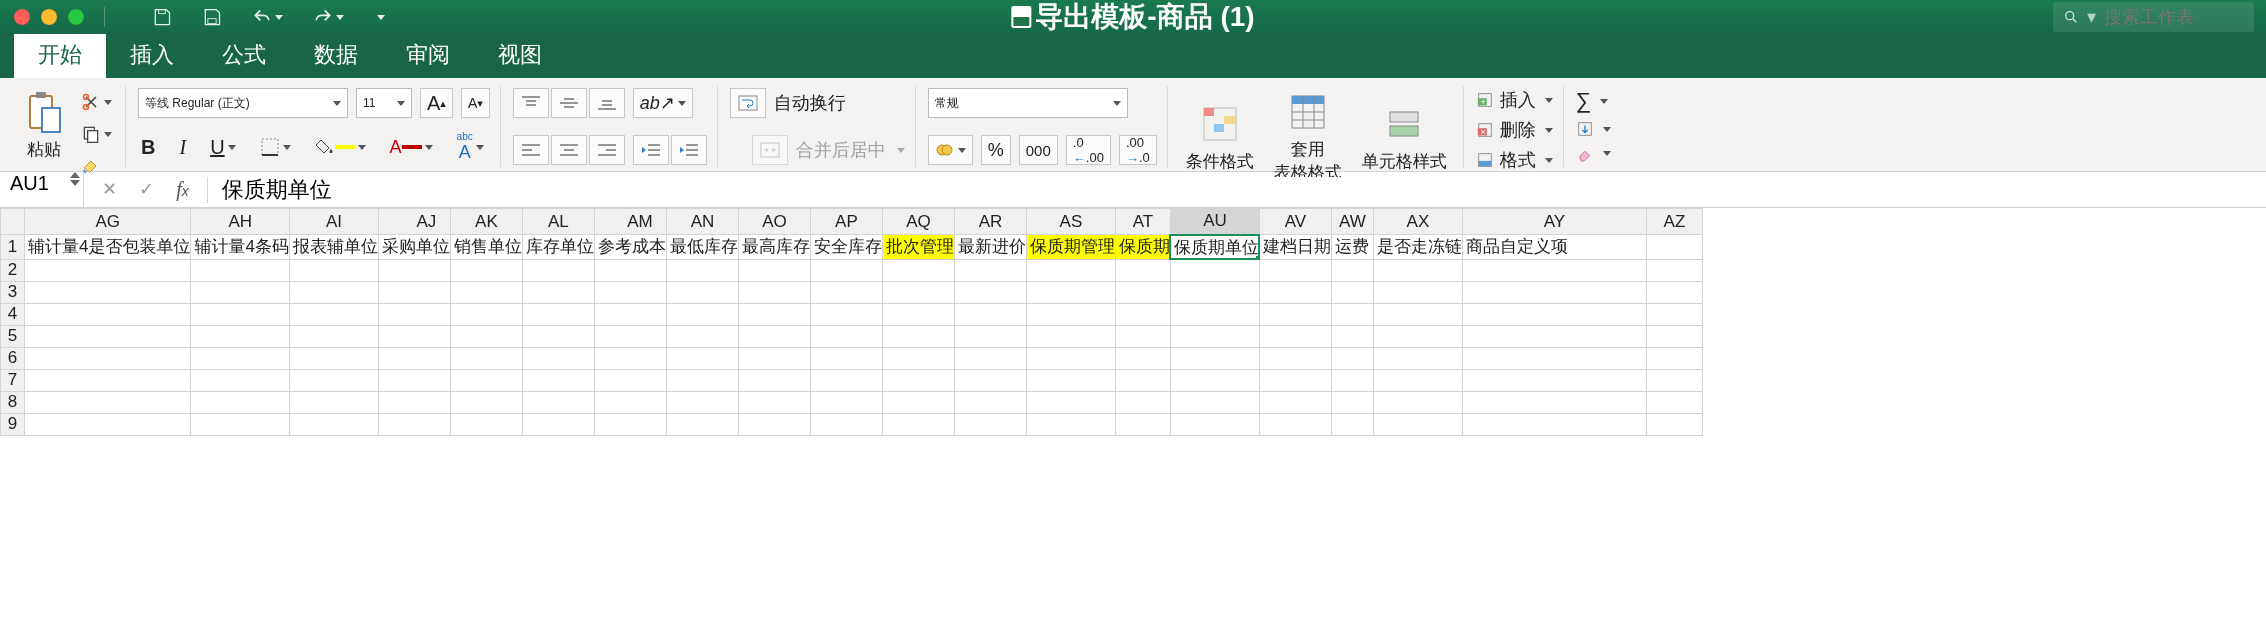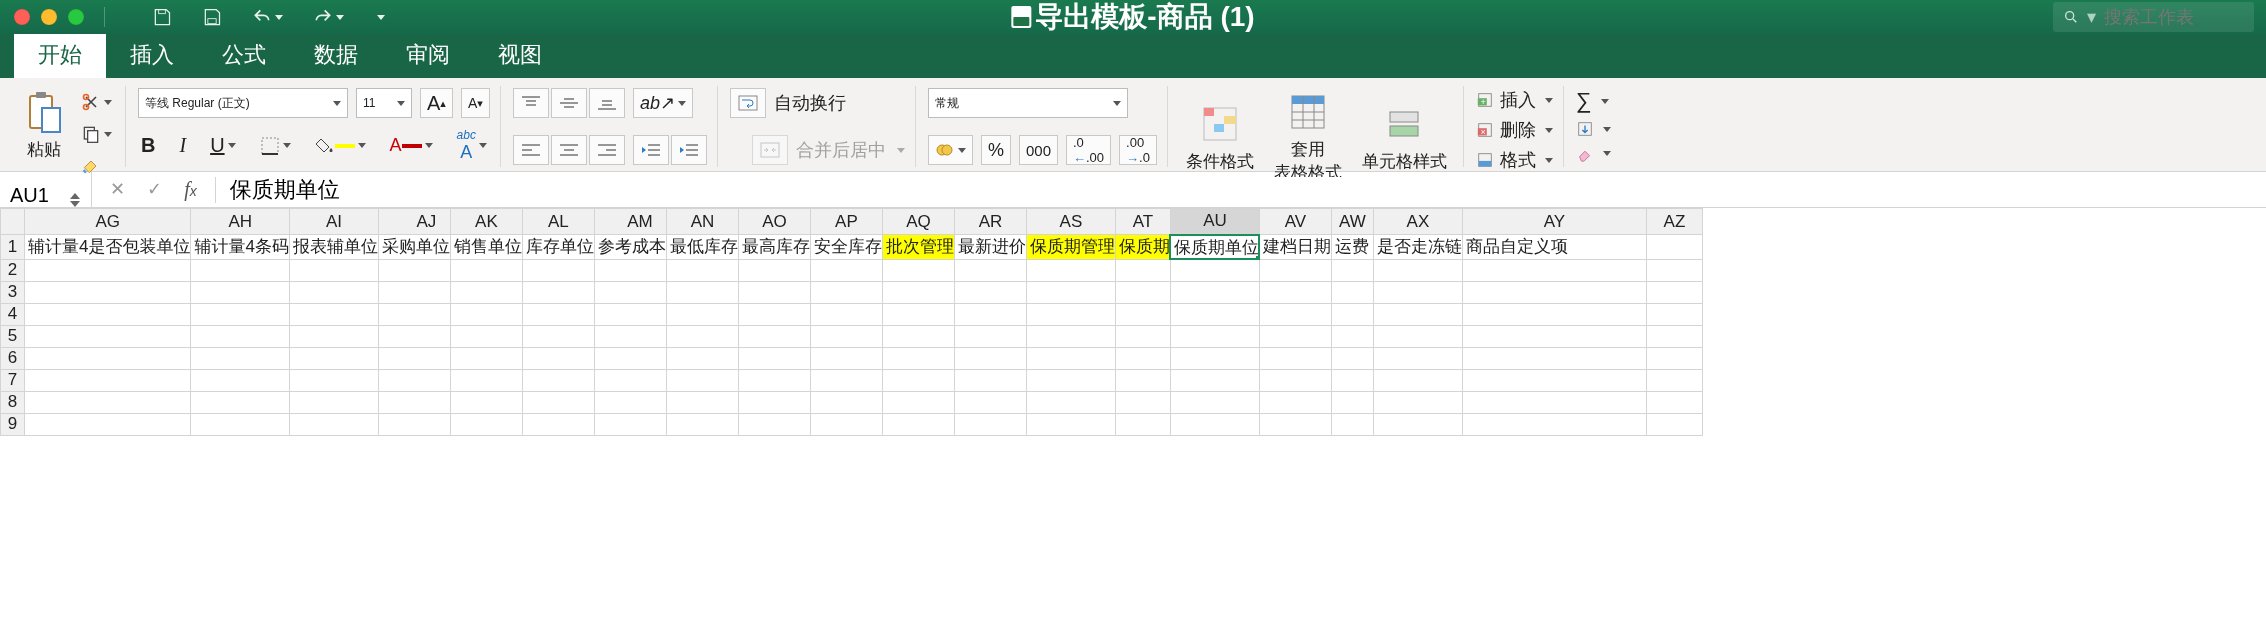--- a/index.html
+++ b/index.html
@@ -39,21 +39,21 @@
   .btn-box { border:1px solid #c8c8c8; background:#fbfbfb; height:30px; display:flex; align-items:center; padding:0 6px; cursor:pointer;}
   .hstack { display:flex; gap:2px;}
   .vstack { display:flex; flex-direction:column; gap:2px;}
   .ribbon .disabled { color:#a0a0a0;margin-left:22px; }
   
   .cellrow { display:flex; align-items:center; gap:6px; font-size:18px; cursor:pointer;}
   .cellrow svg { width:18px;height:18px;}
 
   
   .fbar { height: 36px; border-bottom:1px solid #d4d4d4; display:flex; align-items:center; }
-  .namebox { width: 92px; border-right:1px solid #d4d4d4; height:100%; display:flex; align-items:flex-end; position:relative; }
+  .namebox { width: 84px; border-right:1px solid #d4d4d4; height:100%; display:flex; align-items:flex-start; position:relative; }
   .namebox input{ border:none; font-size:20px; width:70px; padding-left:10px; outline:none;}
   .namebox .spins { display:flex; flex-direction:column; gap:0; margin-right:4px;}
   .namebox .spins div{width:0;height:0;border-left:5px solid transparent;border-right:5px solid transparent;}
   .namebox .spins .up{border-bottom:6px solid #666;}
   .namebox .spins .down{border-top:6px solid #666;margin-top:2px;}
   .fbar-btns { display:flex; gap:22px; padding:0 18px; color:#999;}
   .fx { font-style:italic; font-family: "Times New Roman",serif; font-size:20px; color:#555;}
   .fbar-sep{width:1px;height:26px;background:#d4d4d4;}
   .formula-input{ flex:1; border:none; font-size:22px; padding-left:14px; outline:none;}
 
@@ -217,21 +217,21 @@
           <div style="width:20px;height:4px;background:#ffff00;"></div>
           <div class="dd"></div>
         </div>
       <div class="sm-btn">
           <span style="font-size:18px;color:#c00;">A</span>
           <div style="width:20px;height:4px;background:#c00000;"></div>
           <div class="dd"></div>
         </div>
       <div class="sm-btn">
           <div style="text-align:center;">
-            <div style="font-size:12px;color:#1e6fbf;font-style:italic;">abc</div>
+            <div style="font-size:10px;color:#1e6fbf;">abc</div>
             <div style="font-size:18px;color:#1e6fbf;">A</div>
           </div>
           <div class="dd"></div>
         </div>
     </div>
   </div>
 
   <div class="group">
     <div class="group-row">
       <div class="hstack">

